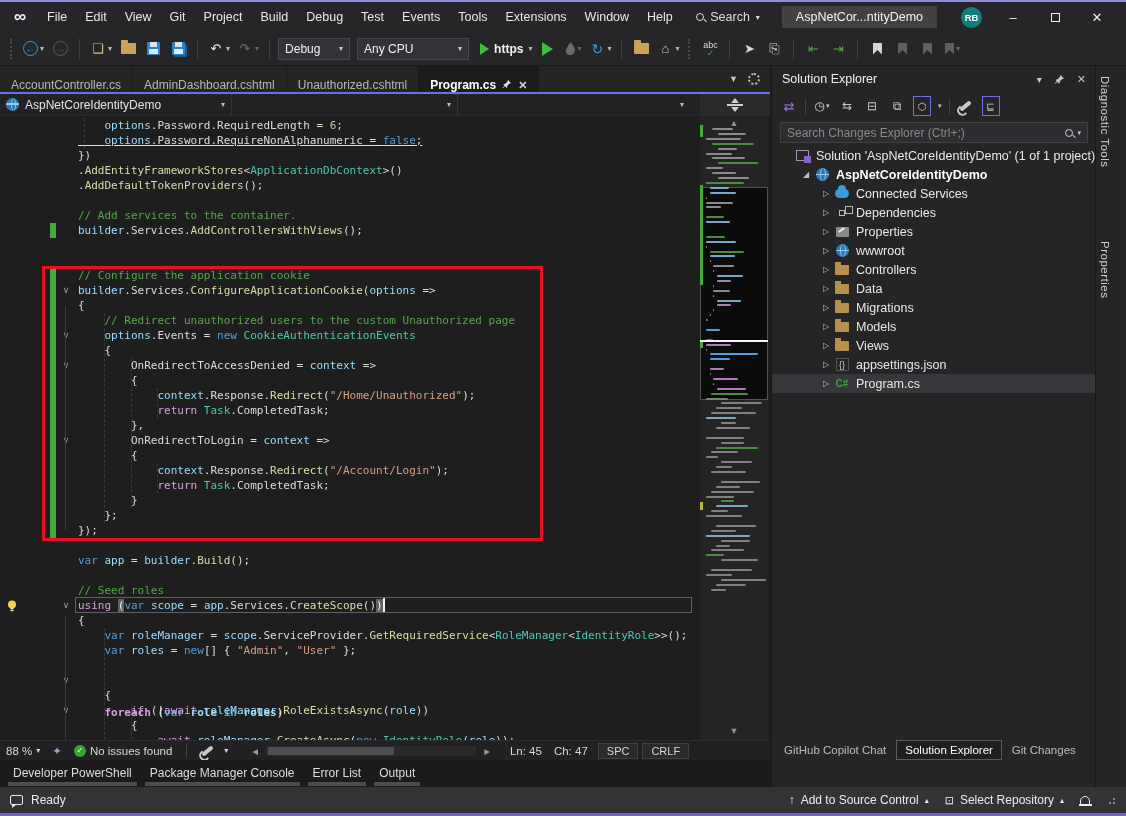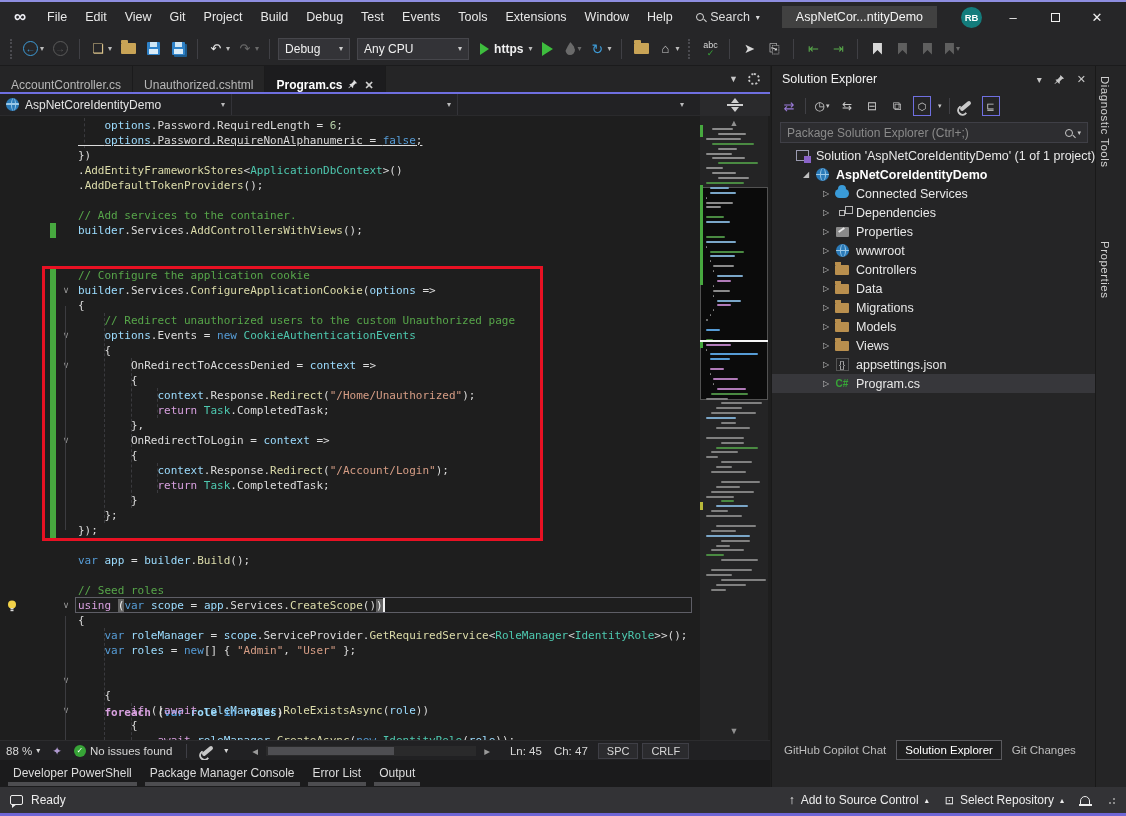--- a/index.html
+++ b/index.html
@@ -292,20 +292,23 @@
     <span class="tb-btn">
         <span class="bkm dim"></span>
         <span class="caret-down" style="color:#6a6a6a">▾</span>
       </span>
   </div>
 
   <div class="r editor-col">
     <div class="r tabstrip">
         <div class="doc-tab">
           <span>AccountController.cs</span>
+        </div>
+        <div class="doc-tab">
+          <span>AdminDashboard.cshtml</span>
         </div>
         <div class="doc-tab">
           <span>Unauthorized.cshtml</span>
         </div>
         <div class="doc-tab active">
           <span>Program.cs</span>
           <span><svg width="10" height="10" viewBox="0 0 12 12">
               <path d="M7 1l4 4-2 .4L6.4 8 6 11 3.6 8.6 1 11l-.5-.5L3 8 1.6 6.4 4 5.6 6.6 3z" fill="#e0e0e0"></path>
             </svg></span>
           <span class="tab-x">✕</span>
@@ -602,21 +605,21 @@
       <span class="caret-down" style="font-size:7px">▾</span>
       <span class="se-sep"></span>
       <span class="se-tbtn">
           <span class="wrench-ic"></span>
         </span>
       <span class="se-tbtn boxed">
           <span style="font-size:10px">⊑</span>
         </span>
     </div>
     <div class="r se-search">
-      <span>Package Solution Explorer (Ctrl+;)</span>
+      <span>Search Changes Explorer (Ctrl+;)</span>
       <span class="mag">
           <span class="mag-ic"></span>
           <span class="caret-down" style="font-size:7px">▾</span>
         </span>
     </div>
     <div class="r se-tree" id="se-tree">
         <div class="tree-row" style="top: 0px; padding-left: 8px;">
           <span class="tree-arrow"></span>
           <span class="ti">
             <span class="ti-sol"></span>

